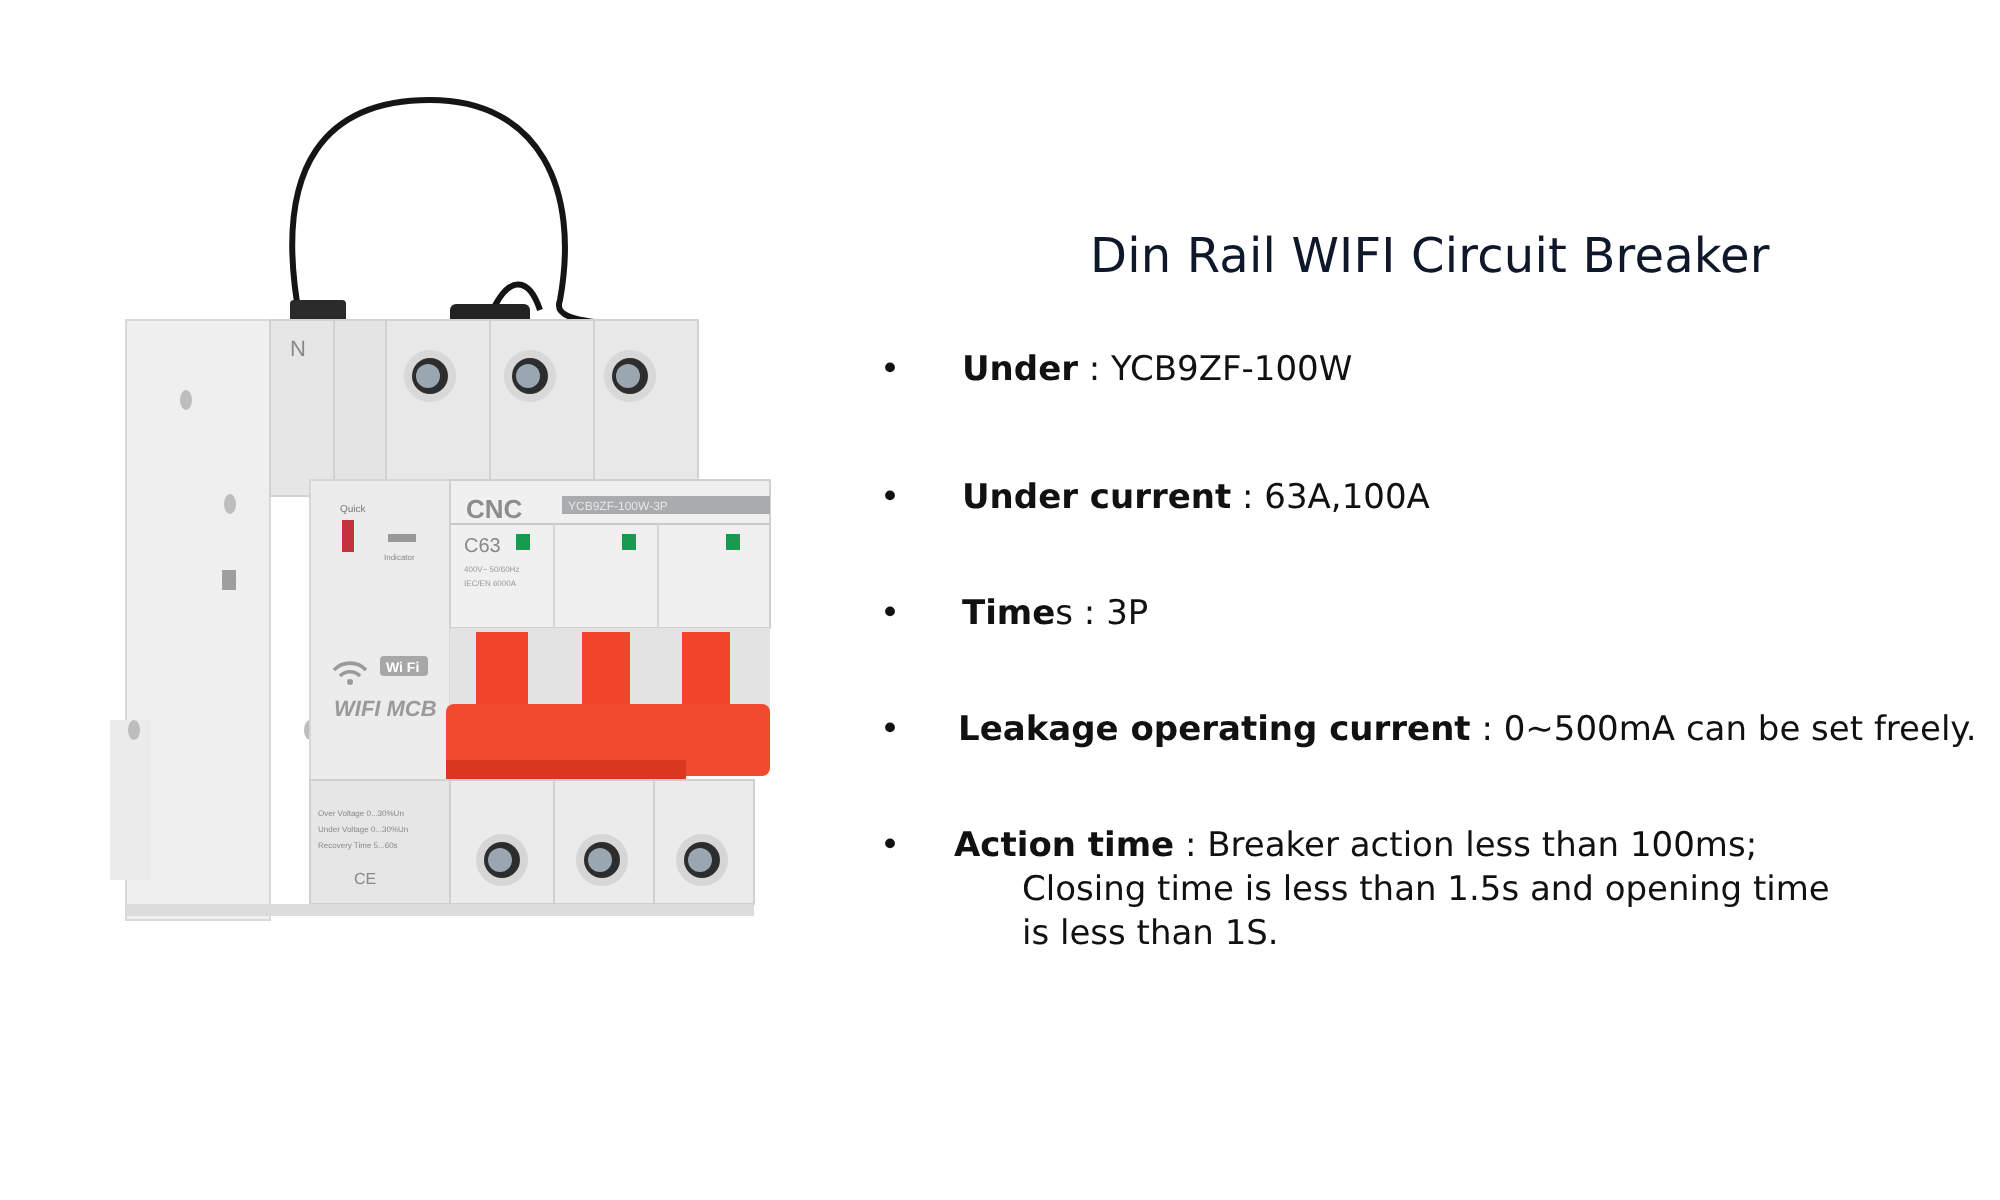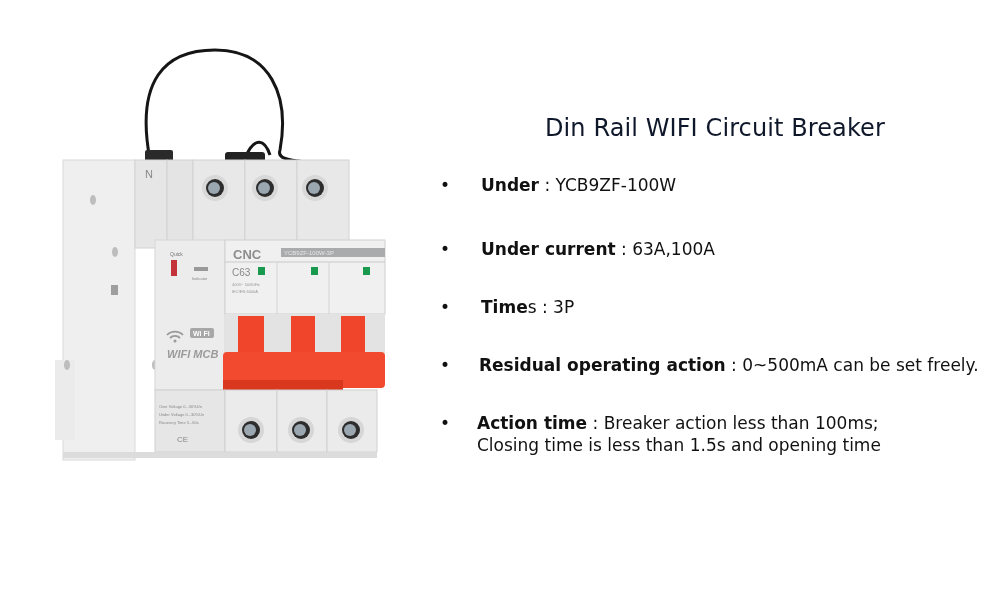--- a/index.html
+++ b/index.html
@@ -13,21 +13,21 @@
   
   .title { position: absolute; left: 545px; top: 98px; font-size: 24px; font-weight: normal;
            letter-spacing: 0.1px; color: #0f172a; white-space: nowrap; }
   .spec-list { position: absolute; left: 0; top: 0; margin: 0; padding: 0; list-style: none; }
   .spec { position: absolute; white-space: nowrap; font-size: 17px; line-height: 22px; color: #111; }
   .spec .bullet { position: absolute; font-size: 17px; }
   .spec .label { font-weight: bold; }
   .spec .label-tail { font-weight: normal; }
   .spec .sep { font-weight: normal; }
   .spec .value { font-weight: normal; text-align: right; }
-  .spec .cont { display: block; font-weight: normal; }
+  .spec .cont { display: block; font-weight: normal; margin-left: 34px; }
 </style>
 </head>
 <body>
 
 <div class="product">
   <svg viewBox="0 0 350 440" xmlns="http://www.w3.org/2000/svg">
 
     <path d="M95 120 C 80 40, 110 10, 160 10 C 215 10, 235 55, 225 110 C 222 118, 232 120, 250 122" fill="none" stroke="#151515" stroke-width="3"></path>
     <path d="M190 118 C 200 95, 210 100, 215 115" fill="none" stroke="#151515" stroke-width="3"></path>
 
@@ -137,24 +137,25 @@
   <li class="spec" style="left:440px; top:296px;">
     <span class="bullet" style="left:0;">•</span>
     <span style="position:absolute; left:41px; white-space:nowrap;">
       <span class="label">Time</span><span class="label-tail">s</span><span class="sep"> : </span><span class="value">3P</span>
     </span>
   </li>
 
   <li class="spec" style="left:440px; top:354px;">
     <span class="bullet" style="left:0;">•</span>
     <span style="position:absolute; left:39px; white-space:nowrap;">
-      <span class="label">Residual operating action</span><span class="sep"> : </span><span class="value">0~500mA can be set freely.</span>
+      <span class="label">Leakage operating current</span><span class="sep"> : </span><span class="value">0~500mA can be set freely.</span>
     </span>
   </li>
 
   <li class="spec" style="left:440px; top:412px;">
     <span class="bullet" style="left:0;">•</span>
     <span style="position:absolute; left:37px; white-space:nowrap;">
       <span class="label">Action time</span><span class="sep"> : </span><span class="value">Breaker action less than 100ms;</span>
       <span class="cont">Closing time is less than 1.5s and opening time</span>
+      <span class="cont">is less than 1S.</span>
     </span>
   </li>
 </ul>
 
 </body></html>

